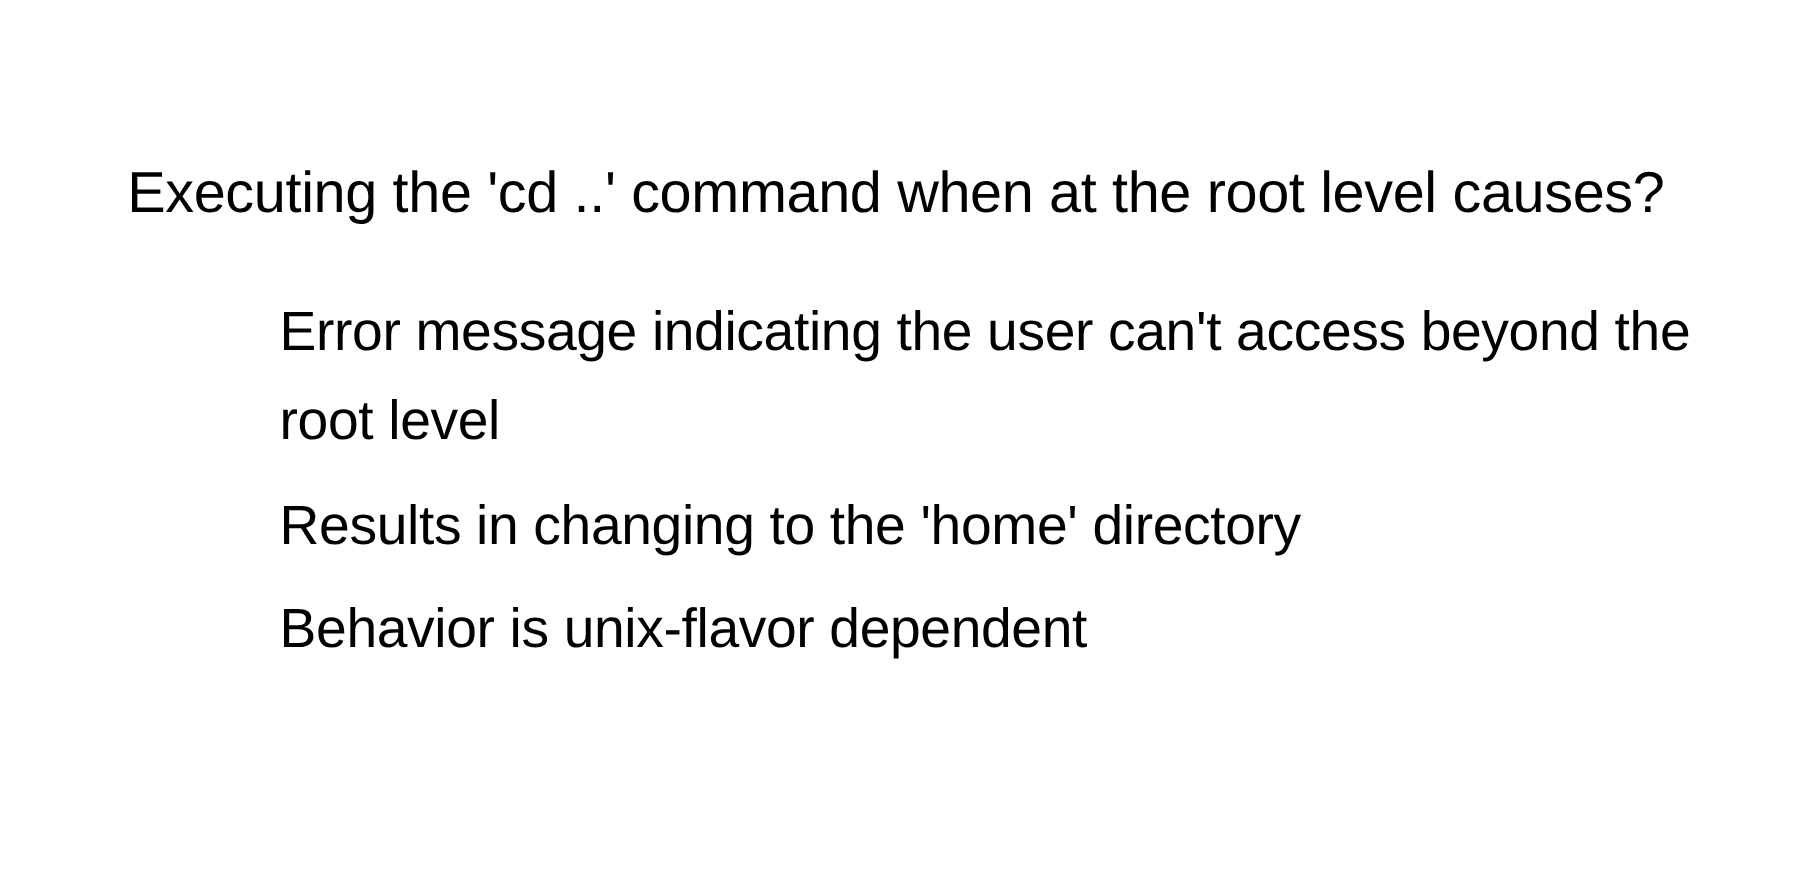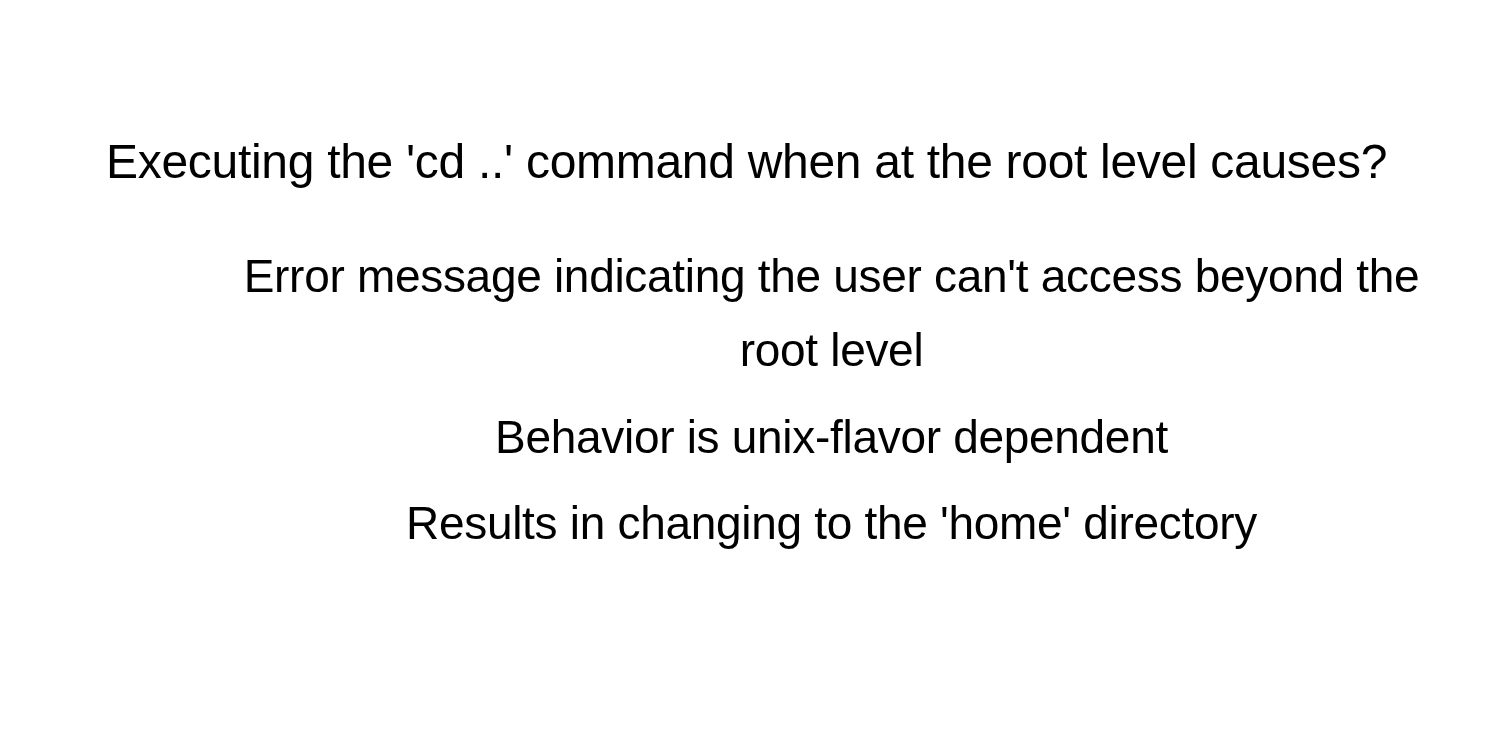--- a/index.html
+++ b/index.html
@@ -23,25 +23,24 @@
       letter-spacing: -0.3px;
     }
     .answers {
       padding-left: 115px;
     }
     .answer {
       font-size: 46px;
       line-height: 1.62;
       font-weight: 400;
       letter-spacing: -0.3px;
-      text-align: center;
     }
   </style>
 </head>
 <body>
 
 <div class="question">Executing the 'cd ..' command when at the root level causes?</div>
 
 <div class="answers">
   <div class="answer">Error message indicating the user can't access beyond the root level</div>
+  <div class="answer">Results in changing to the 'home' directory</div>
   <div class="answer">Behavior is unix-flavor dependent</div>
-  <div class="answer">Results in changing to the 'home' directory</div>
 </div>
 
 </body></html>

